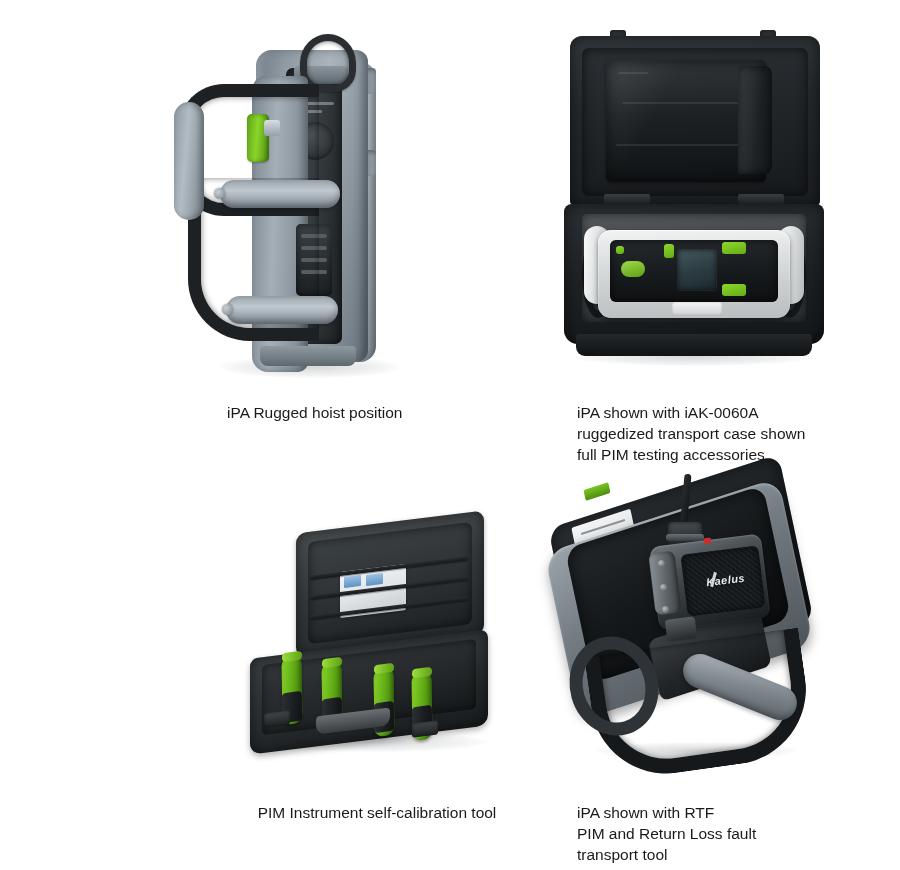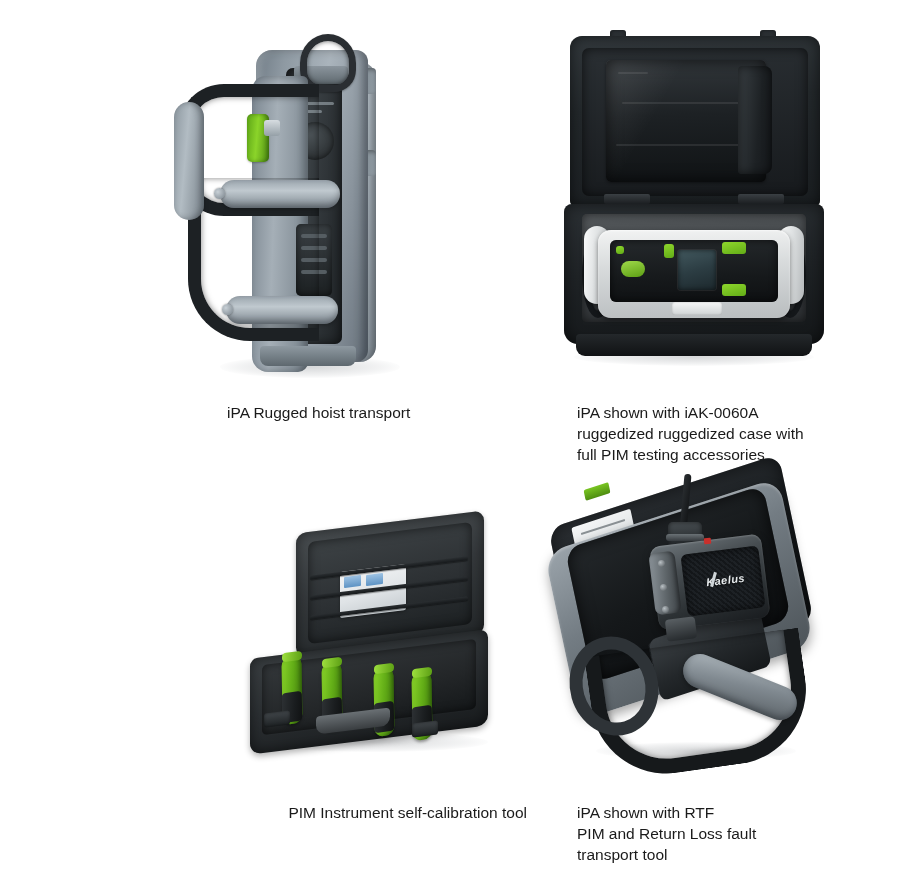--- a/index.html
+++ b/index.html
@@ -530,21 +530,21 @@
   <div class="h-handle-grip"></div>
 
   <div class="h-bar" id="h-bar-mid"></div>
   <div class="h-bar" id="h-bar-low"></div>
   <div class="h-pivot" style="left:46px;top:160px;"></div>
   <div class="h-pivot" style="left:54px;top:276px;"></div>
 
   <div class="h-foot"></div>
 </div>
 
-<div class="caption" style="left:227px; top:402px; width:260px; text-align:left;">iPA Rugged hoist transport</div>
+<div class="caption" style="left:227px; top:402px; width:260px; text-align:left;">iPA Rugged hoist position</div>
 
 <div class="figure stage" id="fig-case">
   <div class="shadow"></div>
 
   <div class="c-hinge" id="c-hinge-l"></div>
   <div class="c-hinge" id="c-hinge-r"></div>
   <div class="c-hinge-bolt" style="left:53px;top:22px;"></div>
   <div class="c-hinge-bolt" style="left:203px;top:22px;"></div>
 
   <div class="c-lid"></div>
@@ -572,21 +572,21 @@
   <div class="c-port"></div>
   <div class="c-green" style="left:104px;top:226px;width:10px;height:14px;"></div>
   <div class="c-green" style="left:162px;top:224px;width:24px;height:12px;"></div>
   <div class="c-green" style="left:162px;top:266px;width:24px;height:12px;"></div>
   <div class="c-green" style="left:56px;top:228px;width:8px;height:8px;"></div>
   <div class="c-badge"></div>
   <div class="c-wheelbar"></div>
 </div>
 
 <div class="caption" style="left:577px; top:402px; width:300px; text-align:left;">iPA shown with iAK-0060A
-ruggedized ruggedized case with
+ruggedized transport case shown
 full PIM testing accessories</div>
 
 <div class="figure stage" id="fig-cal">
   <div class="shadow"></div>
 
   <div class="k-lid"></div>
   <div class="k-lid-inner"></div>
   <div class="k-doc"></div>
   <div class="k-doc-blue" style="left:100px;top:60px;"></div>
   <div class="k-doc-blue" style="left:122px;top:58px;"></div>
@@ -611,21 +611,21 @@
 
   <div class="k-tool" style="left:168px;top:156px;"></div>
   <div class="k-tool-grip" style="left:168px;top:190px;"></div>
   <div class="k-tool-cap" style="left:168px;top:152px;"></div>
 
   <div class="k-latch" style="left:20px;top:196px;"></div>
   <div class="k-latch" style="left:168px;top:206px;"></div>
   <div class="k-handle"></div>
 </div>
 
-<div class="caption" style="left:227px; top:802px; width:300px; text-align:right;">PIM Instrument self-calibration tool</div>
+<div class="caption" style="left:227px; top:802px; width:300px; text-align:center;">PIM Instrument self-calibration tool</div>
 
 <div class="figure stage" id="fig-rtf">
   <div class="shadow"></div>
 
   <div class="r-instr-top"></div>
   <div class="r-label"></div>
   <div class="r-label-line" style="left:24px;top:52px;"></div>
   <div class="r-label-line" style="left:26px;top:62px;"></div>
   <div class="r-label-line" style="left:28px;top:72px;width:34px;"></div>
   <div class="r-greentab"></div>

